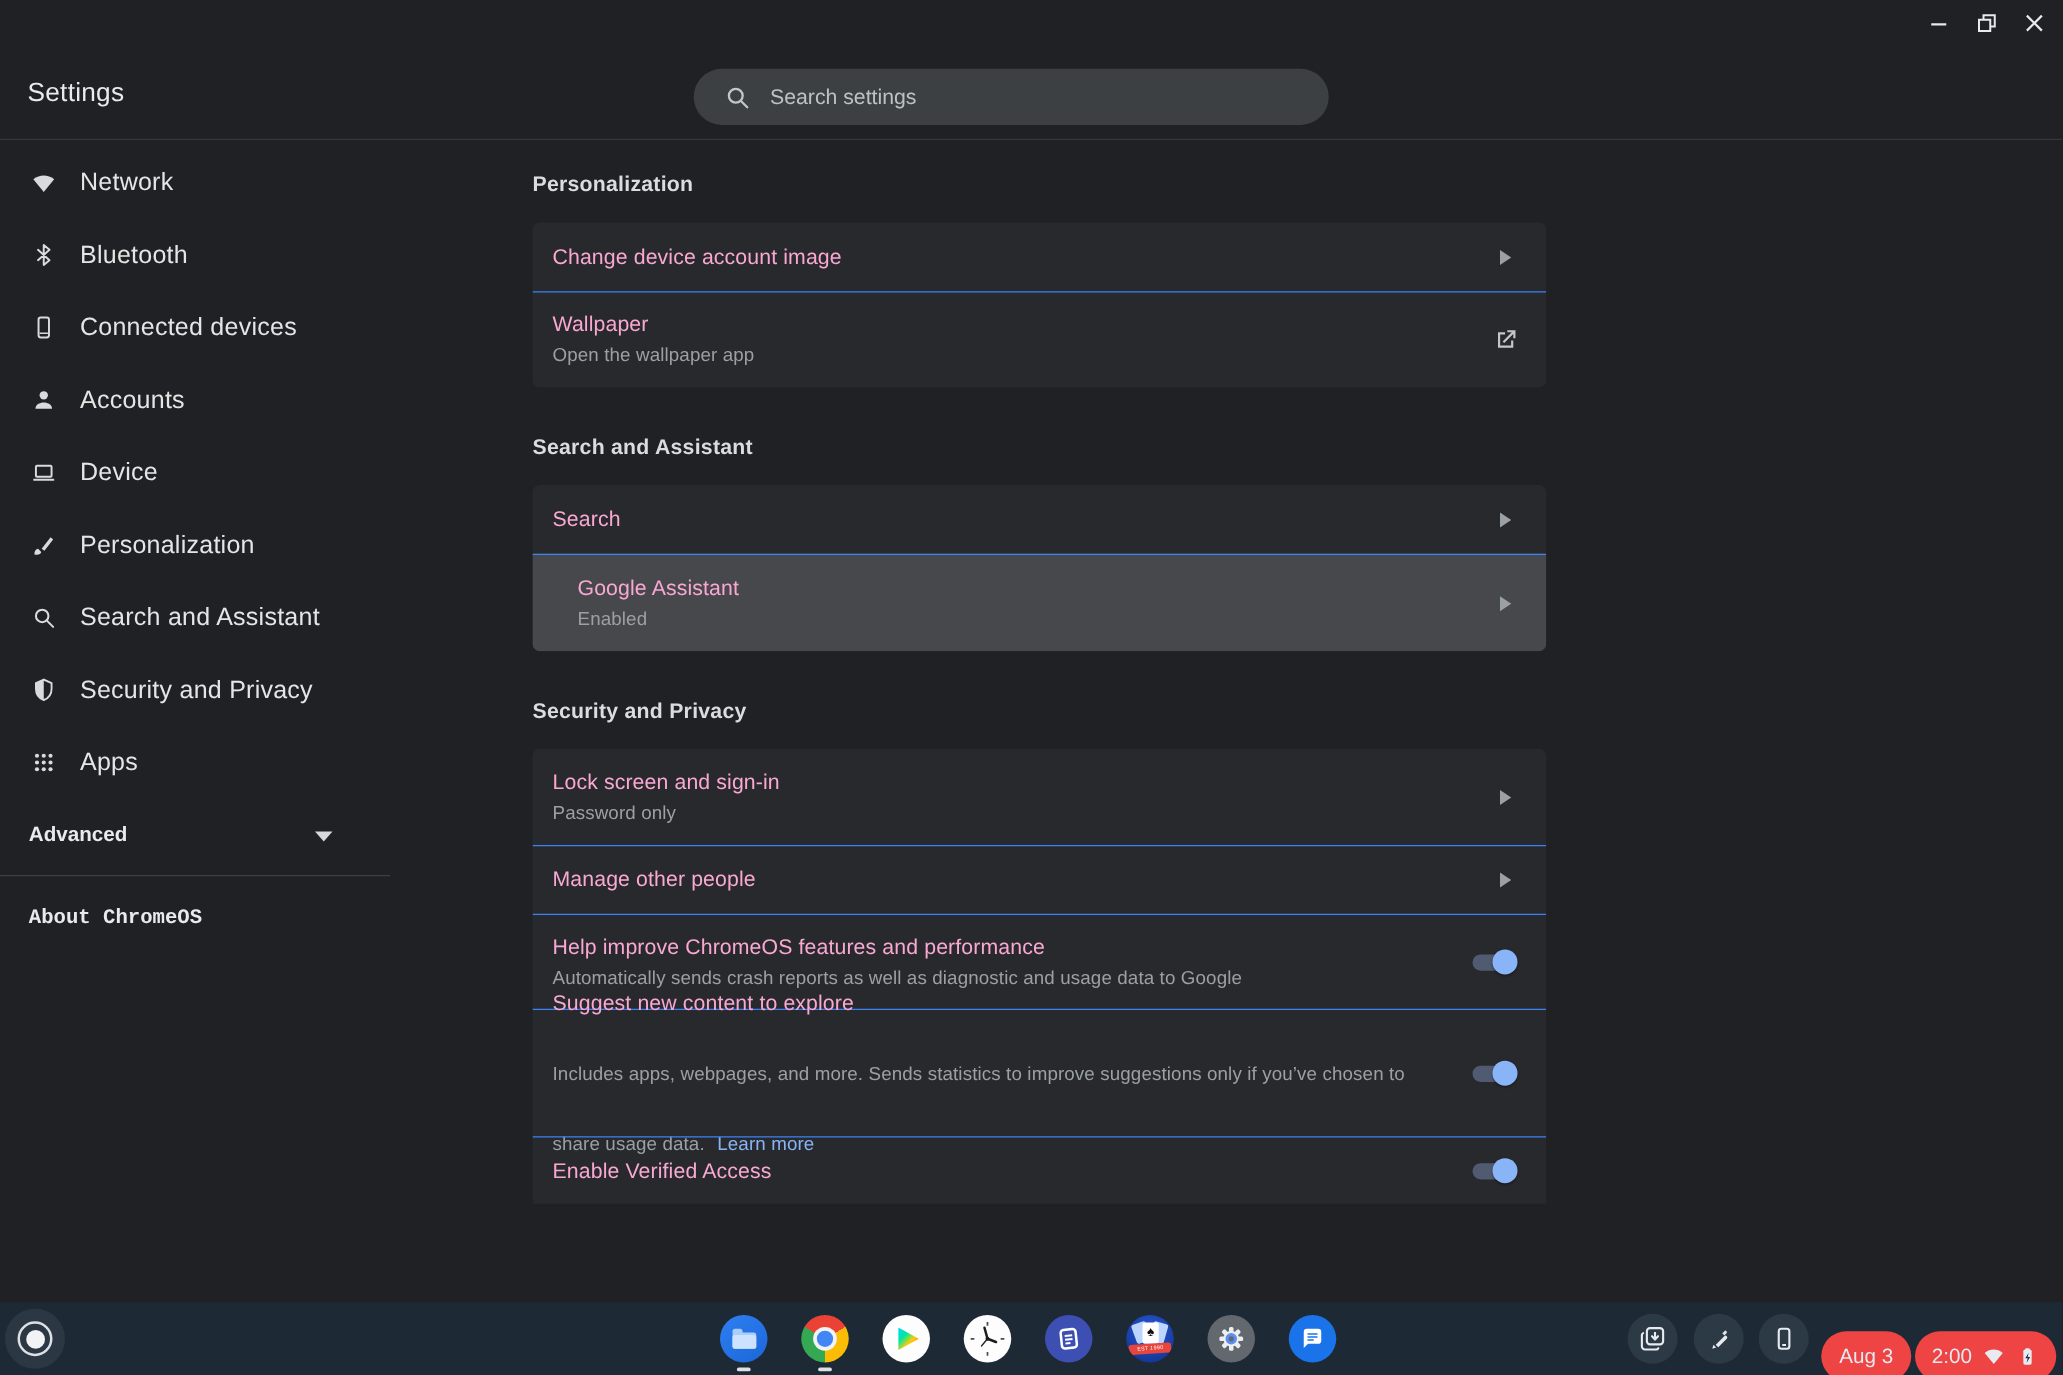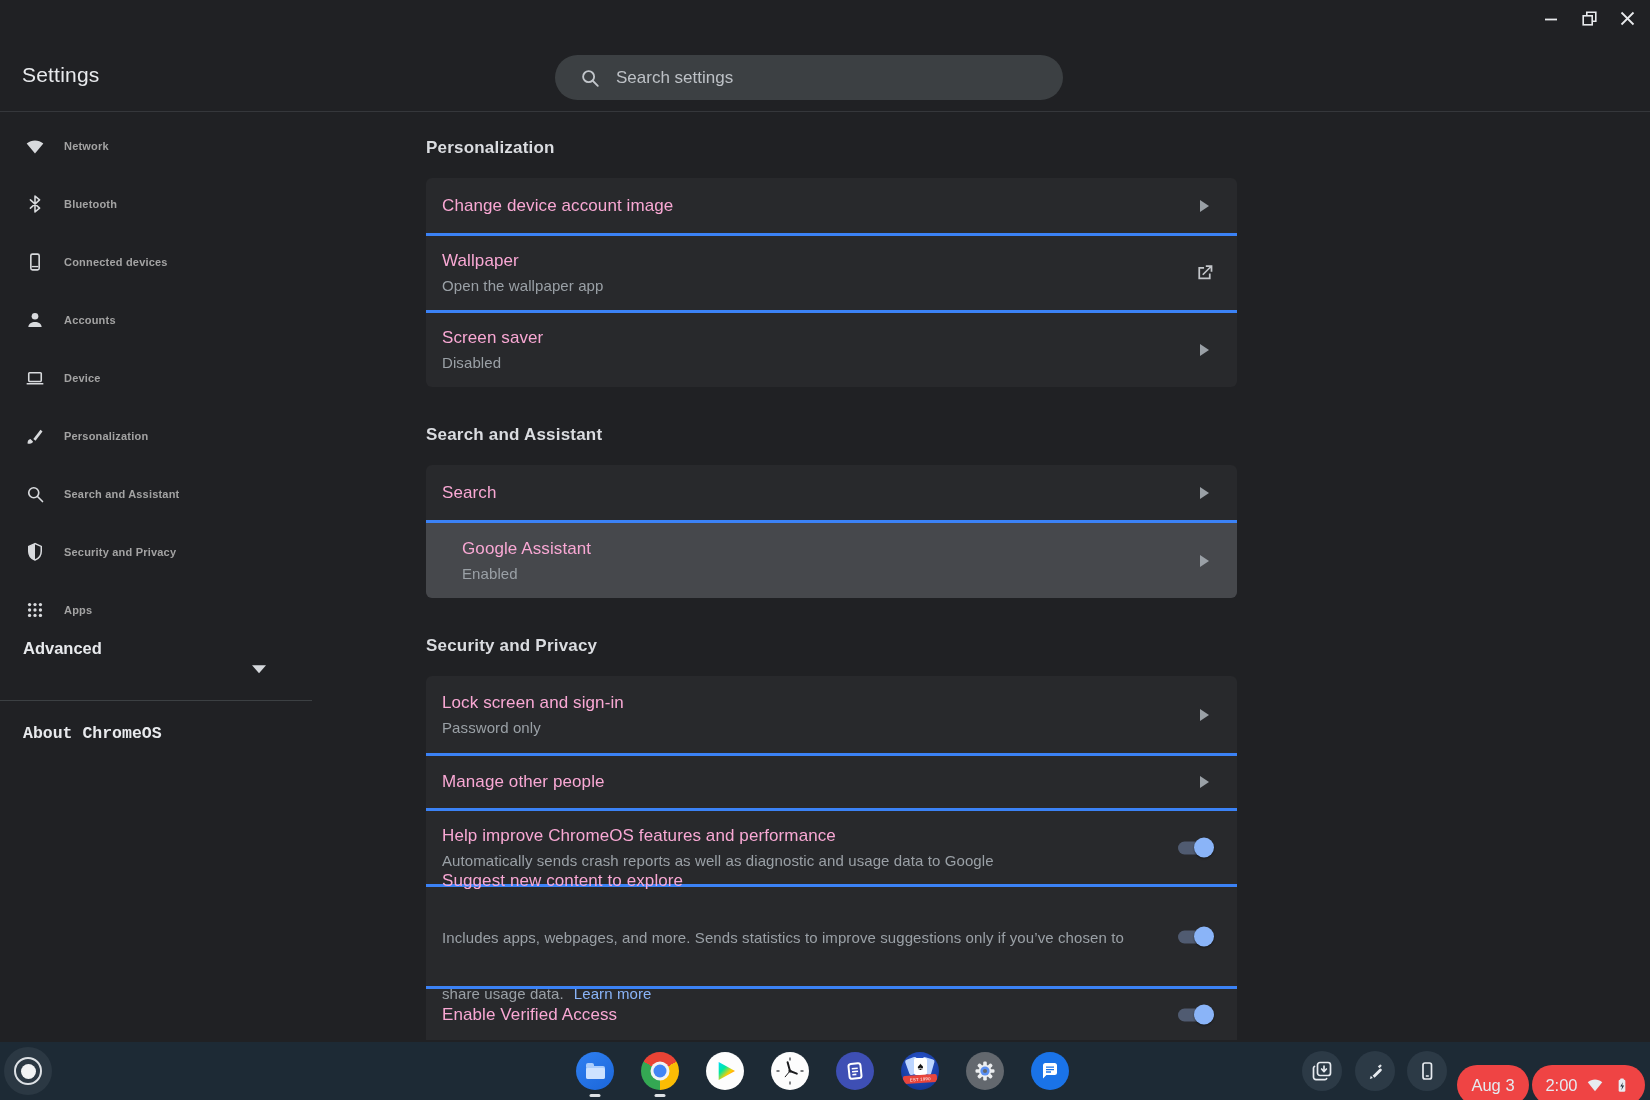--- a/index.html
+++ b/index.html
@@ -18,39 +18,39 @@
   .search-pill input { background:transparent; border:none; outline:none; color:#dfe1e5;
     font-size:17px; margin-left:15px; width:420px; font-family:inherit; }
   .search-pill input::placeholder { color:#bdc1c6; opacity:1; }
   .win-controls { position:absolute; right:8px; top:3px; display:flex; gap:8px; }
   .win-btn { width:30px; height:30px; display:flex; align-items:center; justify-content:center; cursor:default; }
 
   
   .sidebar { position:absolute; left:0; top:113px; width:320px; padding-top:4px; }
   .side-item { height:58px; display:flex; align-items:center; padding-left:25px; cursor:default; }
   .side-item .icn { width:20px; height:20px; flex:0 0 auto; display:flex; align-items:center; justify-content:center; }
-  .side-item .lbl { margin-left:19px; color:#a3a3a3; font-size:11px; font-weight:bold; letter-spacing:.2px; }
-  .advanced-row { position:relative; height:58px; display:flex; padding-left:23px; }
+  .side-item .lbl { margin-left:19px; color:#e5e5e5; font-size:20px; font-weight:normal; letter-spacing:.2px; }
+  .advanced-row { position:relative; height:58px; display:flex; align-items:center; padding-left:23px; }
   .advanced-row .lbl { color:#e8eaed; font-size:16.5px; font-weight:bold; }
   .tri-down { position:absolute; left:252px; top:50%; transform:translateY(-35%);
     width:0; height:0; border-left:7px solid transparent; border-right:7px solid transparent; border-top:8px solid #d5d8dc; }
   .side-divider { width:312px; height:0; border-top:1px solid #3c4043; margin:3px 0; }
   .about-row { height:58px; display:flex; align-items:center; padding-left:23px; }
   .about-row .lbl { color:#e8eaed; font-size:16.5px; font-weight:bold;font-family:Liberation Mono, monospace; }
 
   
   .content { position:absolute; left:426px; top:113px; width:811px; }
   .sect-head { color:#dadce0; font-size:17px; font-weight:bold; line-height:24px; letter-spacing:.2px; }
   .h1 { margin-top:23px; }
   .h2 { margin-top:36px; }
   .h3 { margin-top:36px; }
   .card { background:#28292c; border-radius:6px; overflow:hidden; margin-top:18px; }
   .card.cut-bottom { border-bottom-left-radius:0; border-bottom-right-radius:0; }
   .row { position:relative; display:flex; flex-direction:column; justify-content:center; padding:0 95px 0 16px; cursor:default; }
-  .row + .row { border-top:3px solid #3b82f6; }
+  .row + .row { border-top:1px solid #3b82f6; }
   .r55 { height:55px; } .r54 { height:54px; } .r76 { height:76px; } .r77 { height:77px; } .r78 { height:78px; } .r102 { height:102px;gap:32px; }
   .row .title { color:#f9a8d4; font-size:17px; line-height:24px; letter-spacing:.1px; }
   .row .sub { color:#9aa0a6; font-size:15px; line-height:22px; margin-top:2px; letter-spacing:.1px; }
   .row.highlight { background:#46484c;padding-left:36px; }
   .learn { color:#8ab4f8; margin-left:10px; cursor:pointer; }
   .chev { position:absolute; right:28px; top:50%; transform:translateY(-50%);
     width:0; height:0; border-left:9px solid #9aa0a6; border-top:6px solid transparent; border-bottom:6px solid transparent; }
   .ext { position:absolute; right:22px; top:50%; transform:translateY(-50%); }
   .toggle { position:absolute; right:24px; top:50%; transform:translateY(-50%);
     width:35px; height:13px; border-radius:7px; background:#505b71; cursor:pointer; }
@@ -256,25 +256,20 @@
         <div class="title">Change device account image</div>
         <span class="chev"></span>
       </div>
       <div class="row r77">
         <div class="title">Wallpaper</div>
         <div class="sub">Open the wallpaper app</div>
         <svg class="ext" width="21" height="21" viewBox="0 0 24 24" fill="#c3c6ca">
           <path d="M5 5 v14 h14 v-6.5 h-2 v4.5 H7 V7 h4.5 V5 Z"></path>
           <path d="M13.5 3 v2 h4.1 l-8.3 8.3 1.4 1.4 8.3-8.3 V10.5 h2 V3 Z"></path>
         </svg>
-      </div>
-      <div class="row r77">
-        <div class="title">Screen saver</div>
-        <div class="sub">Disabled</div>
-        <span class="chev"></span>
       </div>
     </div>
 
     <div class="sect-head h2">Search and Assistant</div>
     <div class="card">
       <div class="row r55">
         <div class="title">Search</div>
         <span class="chev"></span>
       </div>
       <div class="row r78 highlight">

